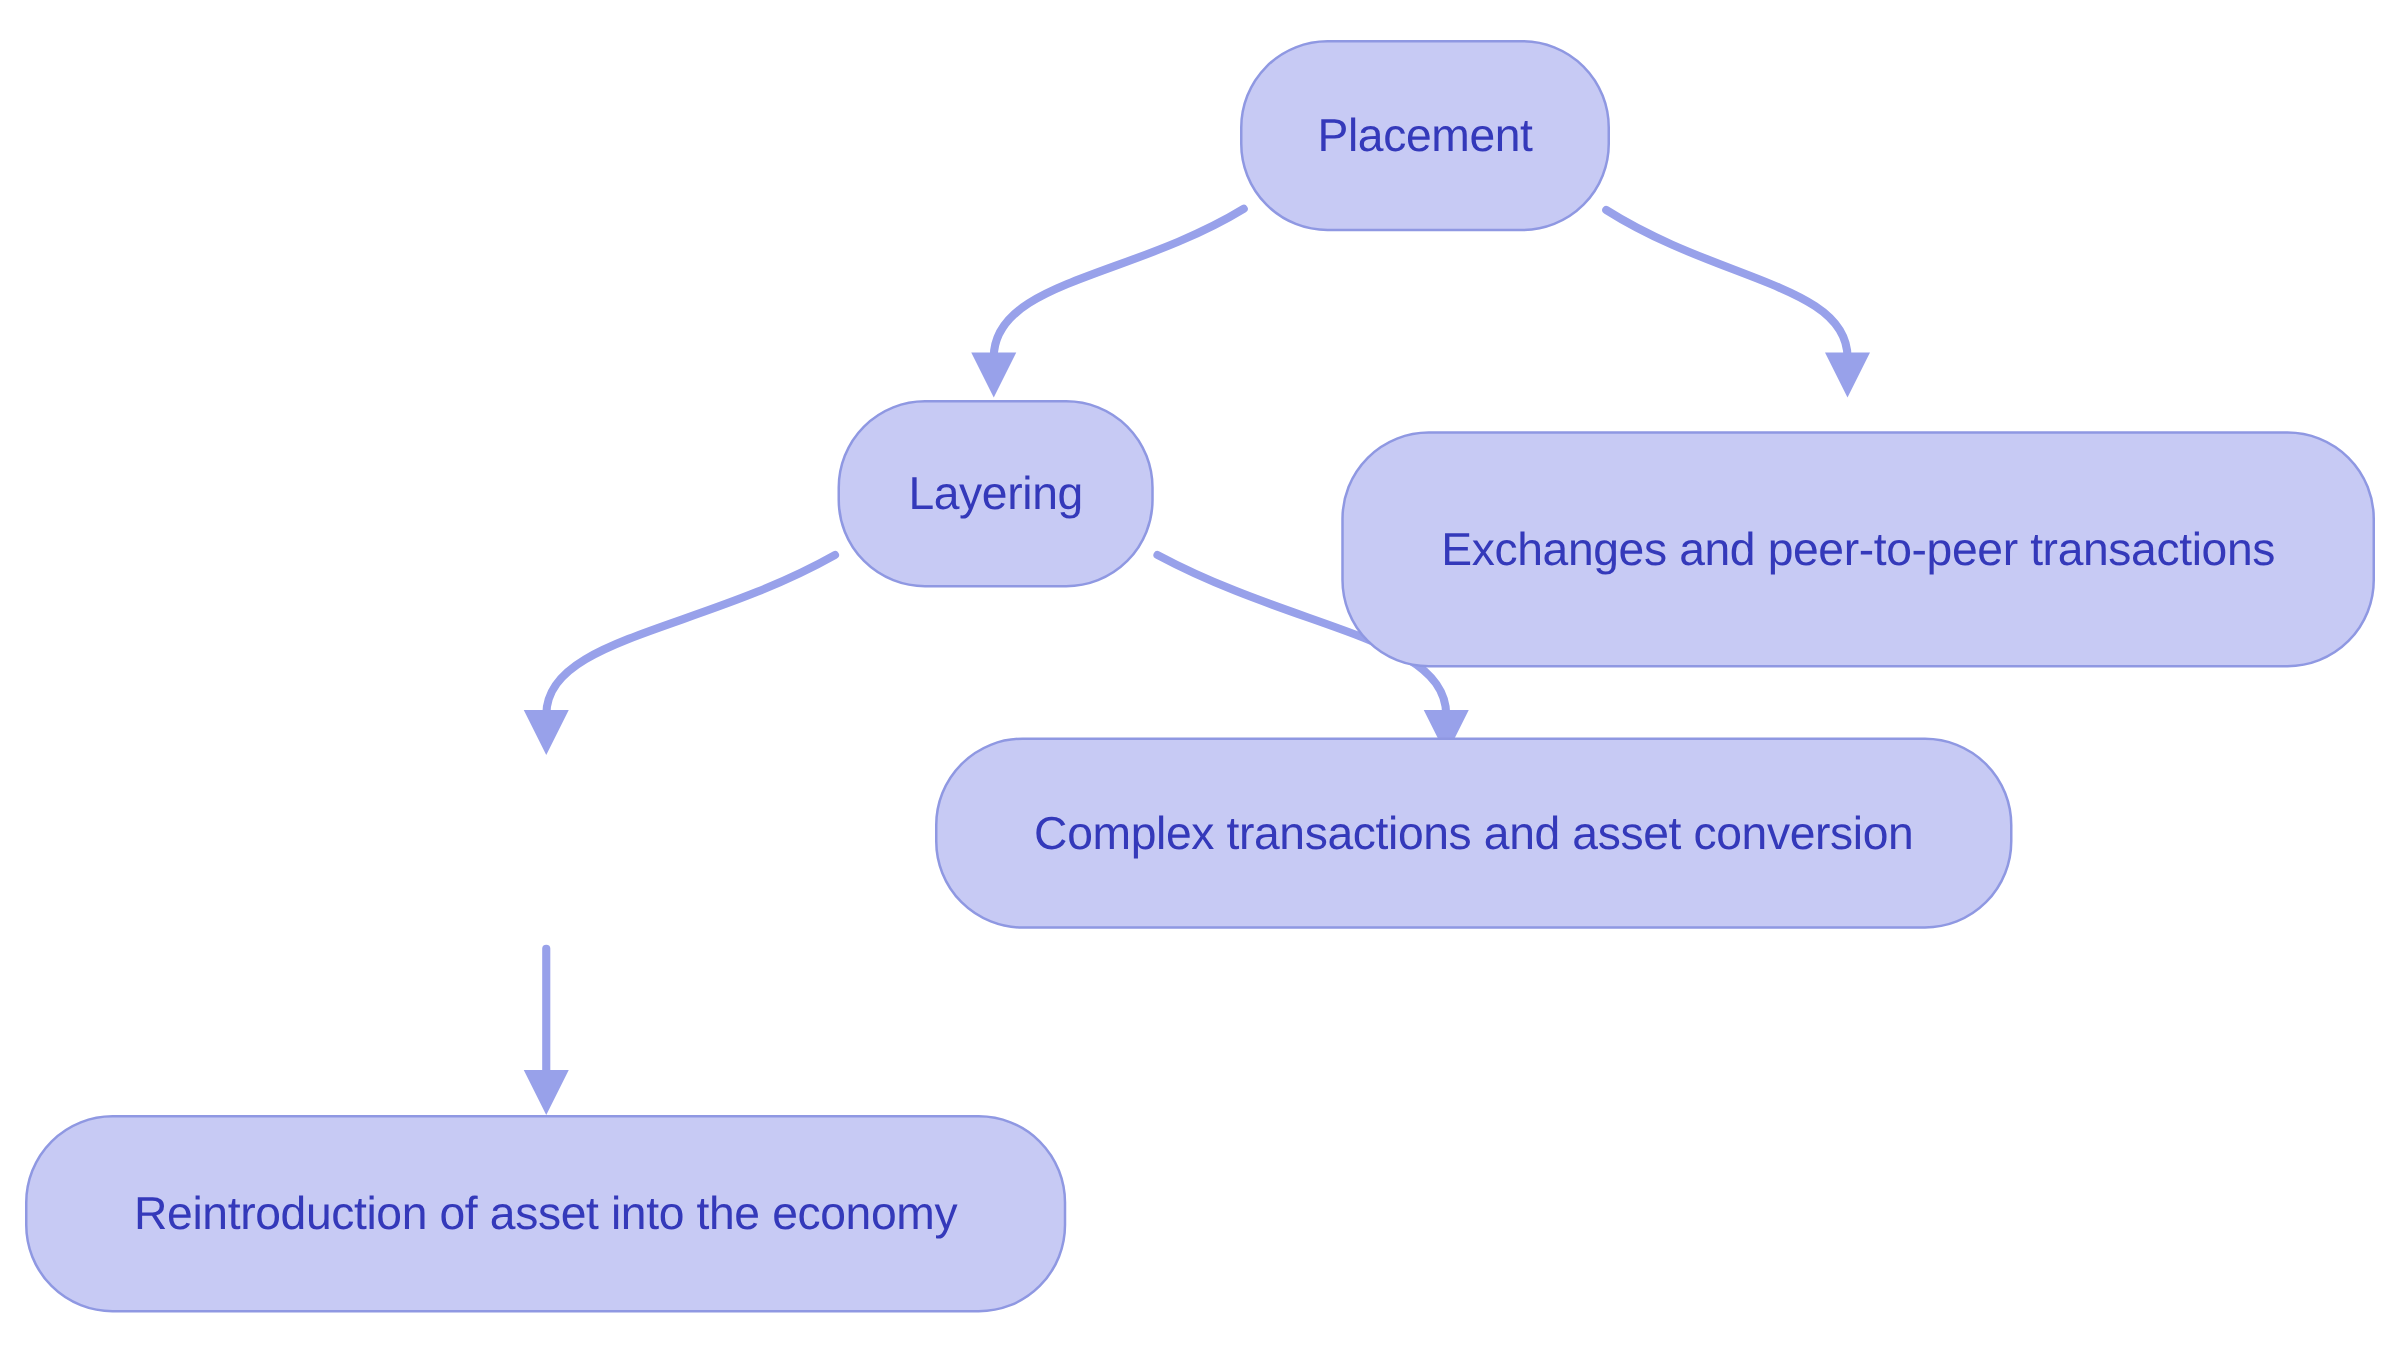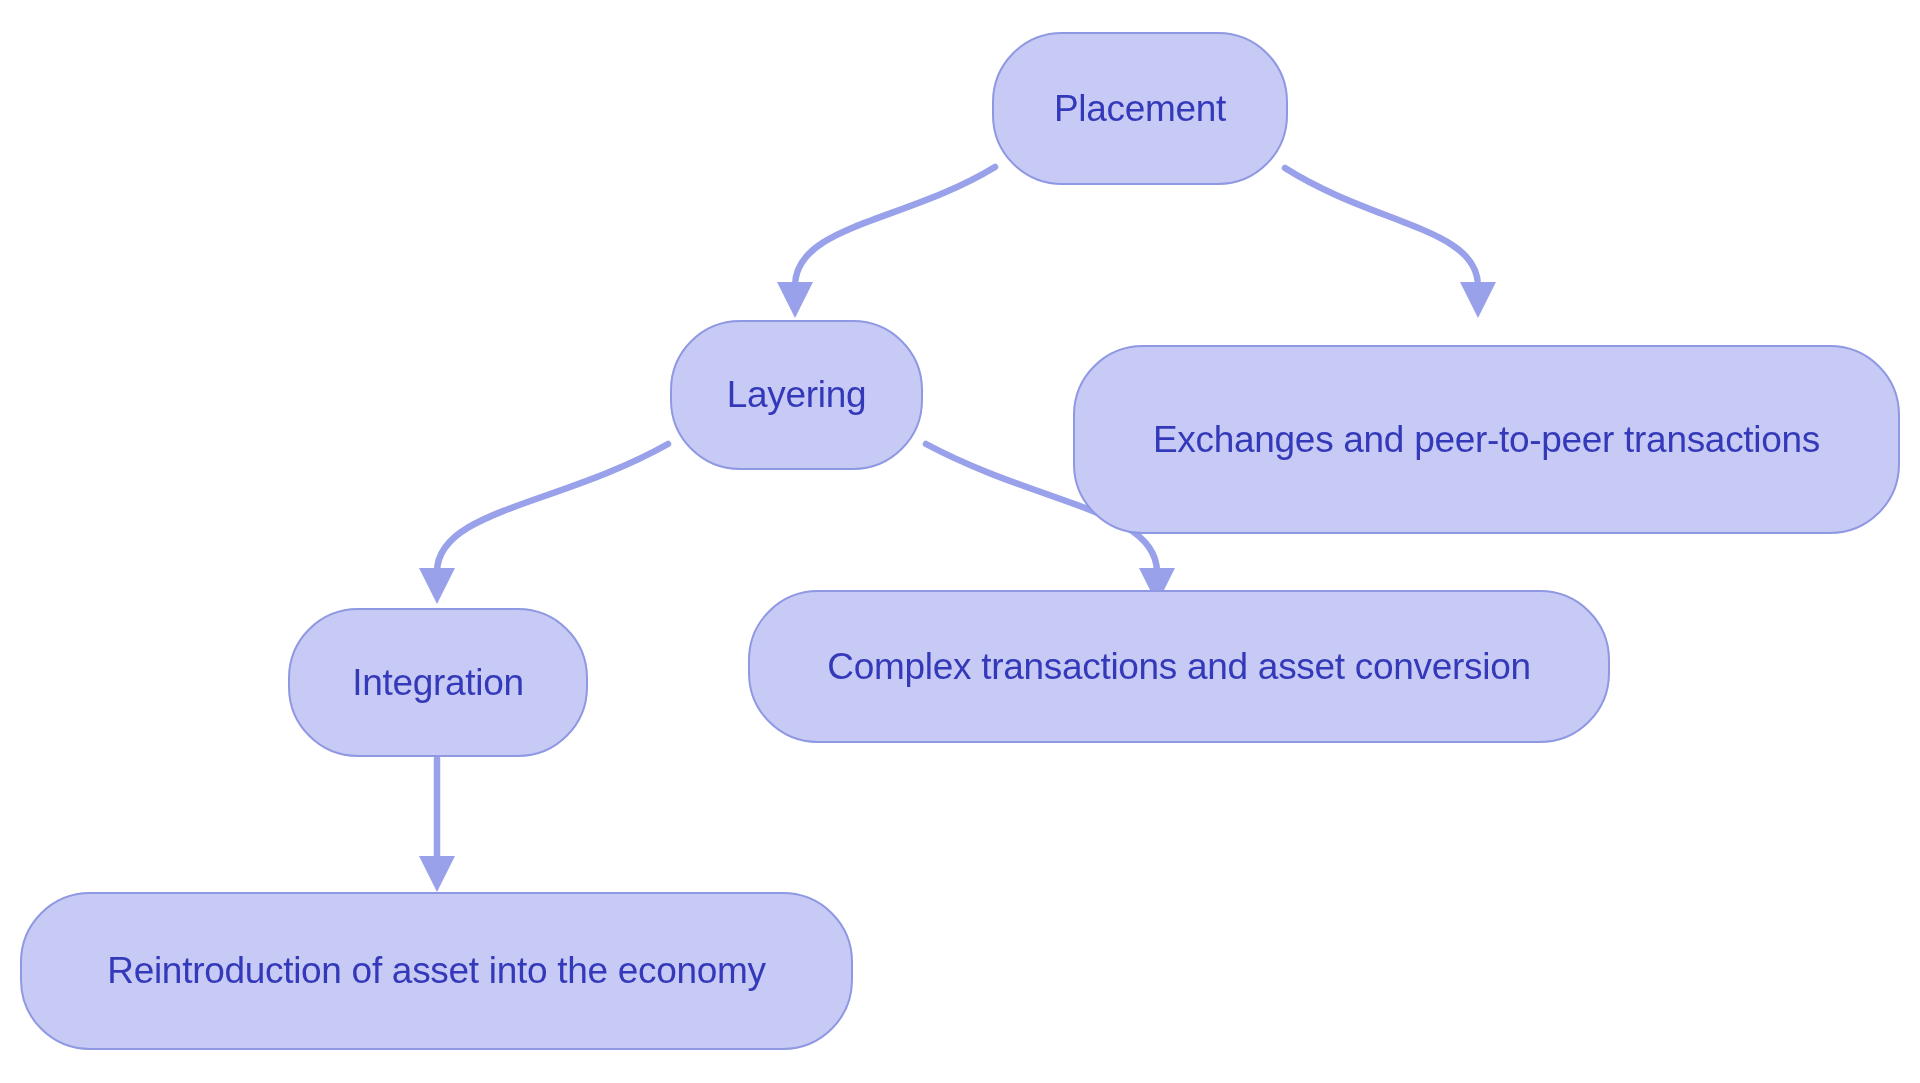--- a/index.html
+++ b/index.html
@@ -97,23 +97,20 @@
   </div>
 
   <div class="node node-layering">
     <span>Layering</span>
   </div>
 
   <div class="node node-exchanges">
     <span>Exchanges and peer-to-peer transactions</span>
   </div>
 
-  <div class="node node-integration">
-    <span>Integration</span>
-  </div>
 
   <div class="node node-complex">
     <span>Complex transactions and asset conversion</span>
   </div>
 
   <div class="node node-reintroduction">
     <span>Reintroduction of asset into the economy</span>
   </div>
 
 </div>

